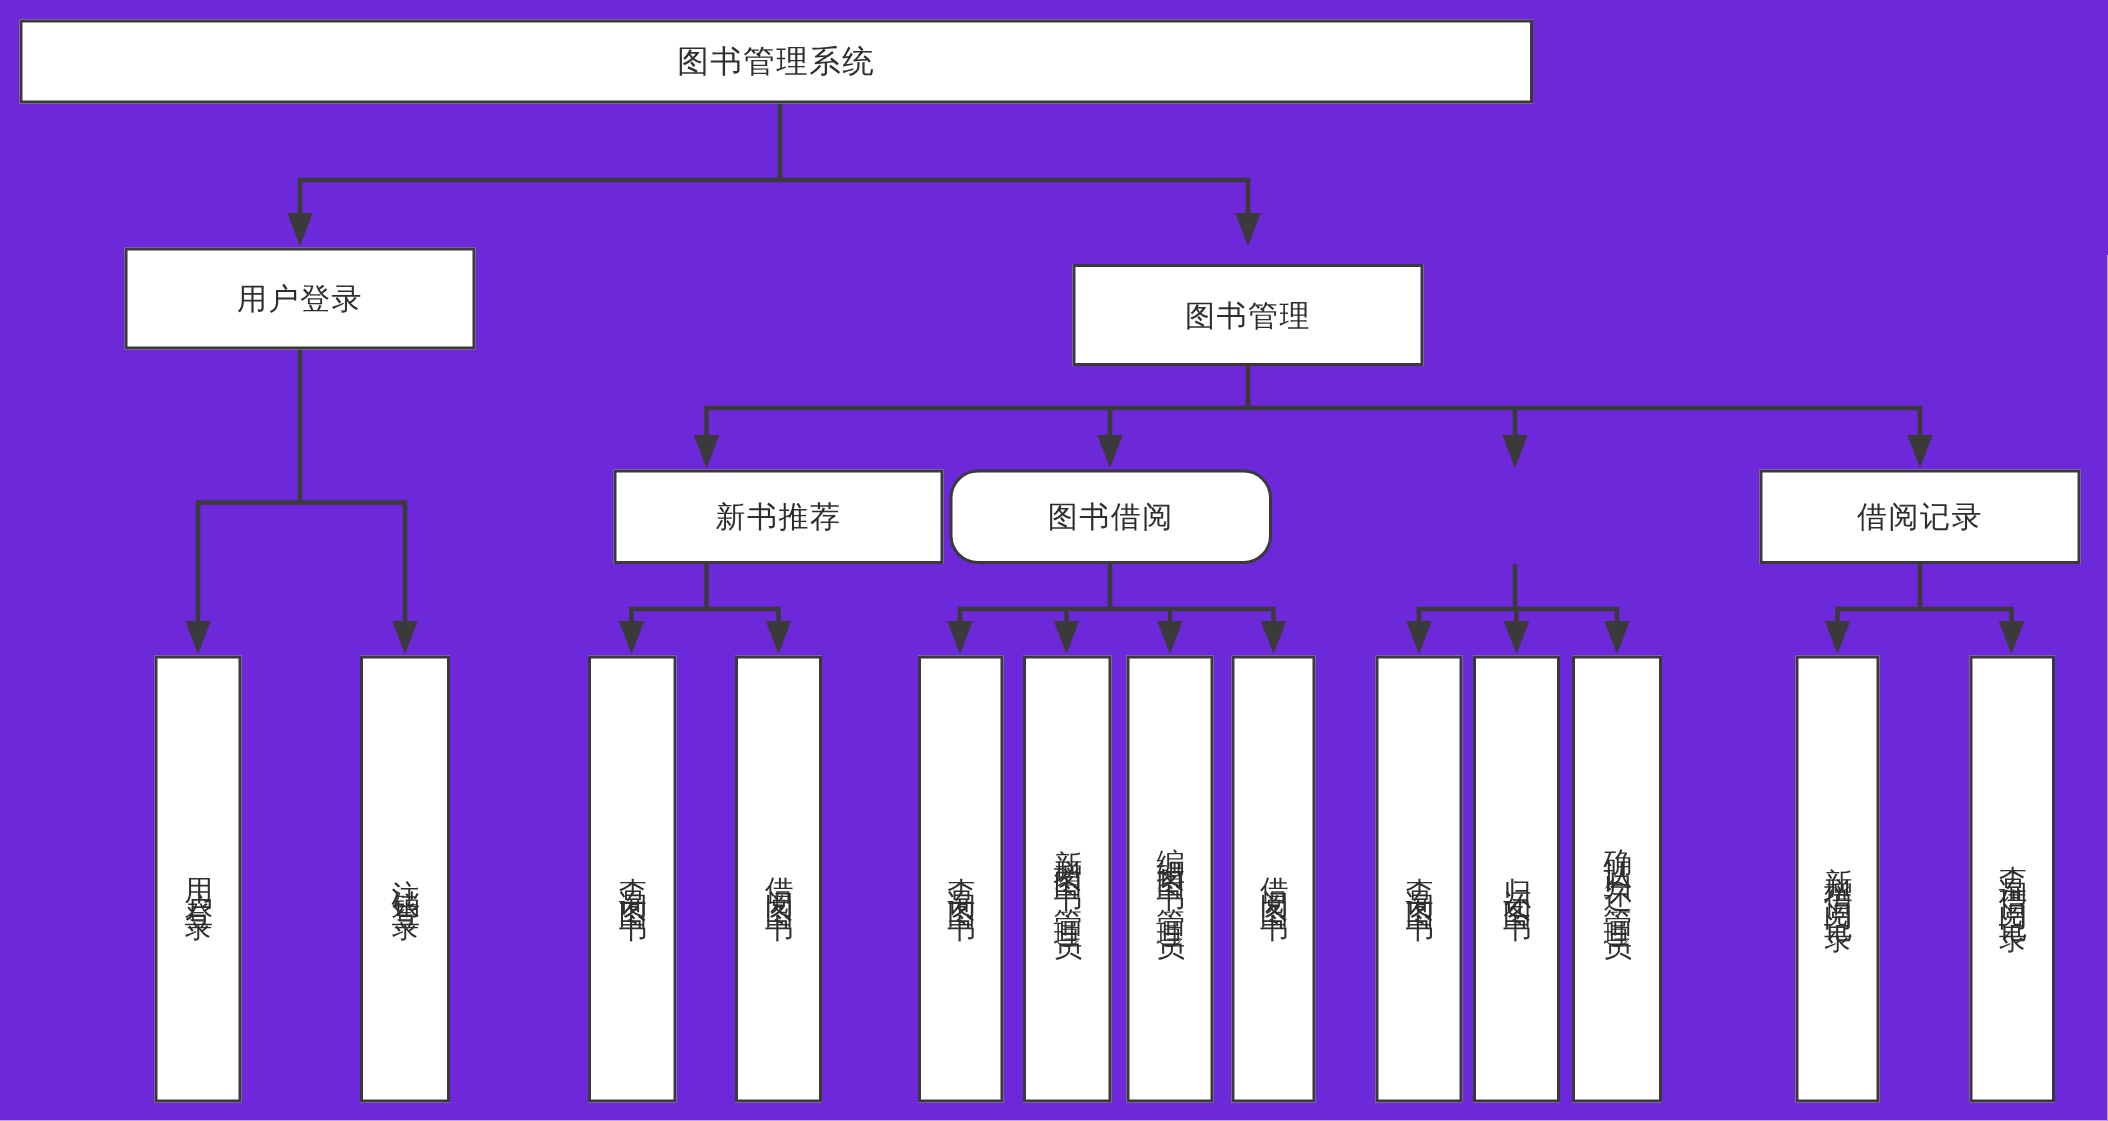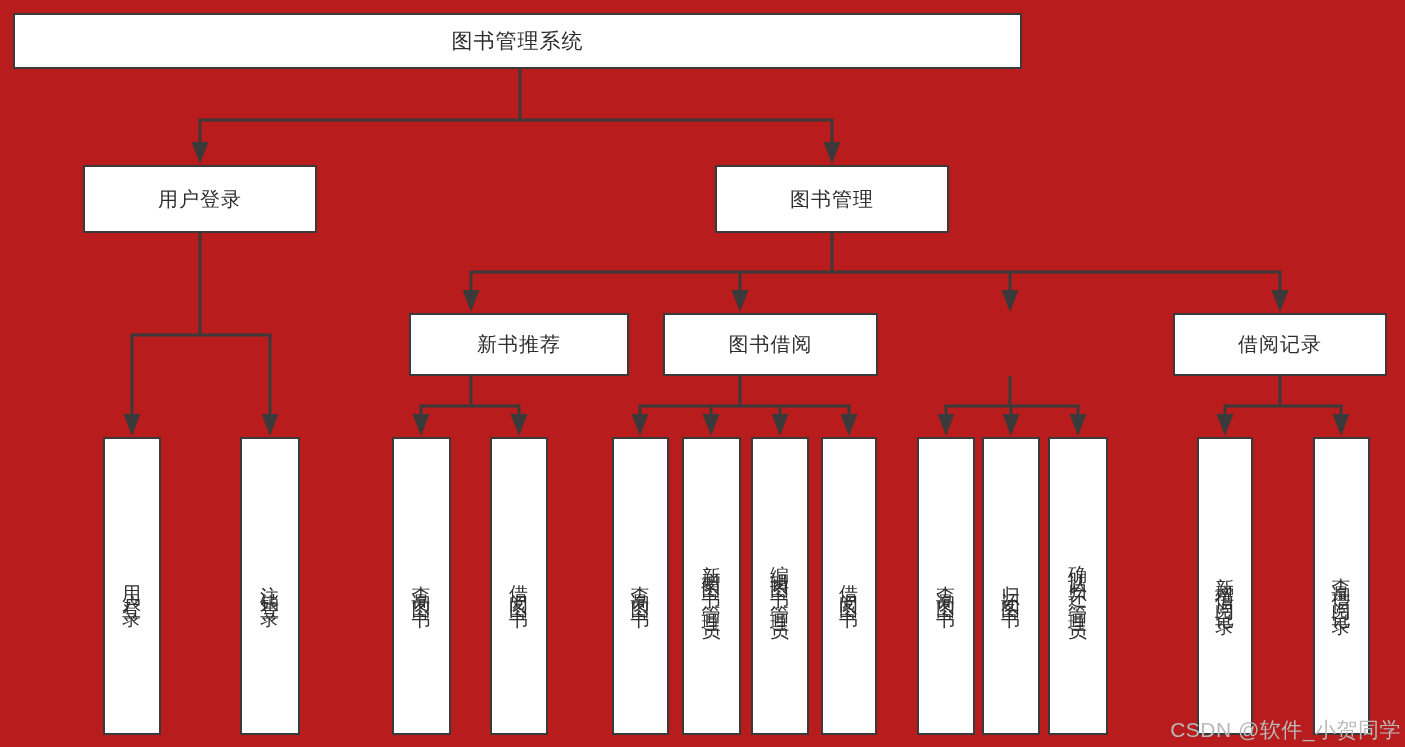--- a/index.html
+++ b/index.html
@@ -5,21 +5,21 @@
   html, body {
     margin: 0;
     padding: 0;
     background: #ffffff;
     font-family: "Liberation Sans", sans-serif;
   }
   .canvas {
     position: relative;
     width: 1405px;
     height: 747px;
-    background: #b91c1c;
+    background: #6d28d9;
     overflow: hidden;
   }
   .wires {
     position: absolute;
     left: 0;
     top: 0;
     width: 1405px;
     height: 747px;
     z-index: 1;
   }
@@ -111,28 +111,28 @@
     </g>
   </svg>
 
   <div class="box hbox root-box" style="left:13px; top:13px; width:1009px; height:56px;">
     <span>图书管理系统</span>
   </div>
 
   <div class="box hbox" style="left:83px; top:165px; width:234px; height:68px;">
     <span>用户登录</span>
   </div>
-  <div class="box hbox" style="left:715px; top:165px; width:234px; height:68px;">
+  <div class="box hbox" style="left:715px; top:176px; width:234px; height:68px;">
     <span>图书管理</span>
   </div>
 
   <div class="box hbox" style="left:361px; top:313px; width:220px; height:63px;margin-left:48px;">
     <span>新书推荐</span>
   </div>
-  <div class="box hbox" style="left:663px; top:313px; width:215px; height:63px;">
+  <div class="box hbox" style="left:633px; top:313px; width:215px; height:63px;border-radius:19px;">
     <span>图书借阅</span>
   </div>
   <div class="box hbox" style="left:1173px; top:313px; width:214px; height:63px;">
     <span>借阅记录</span>
   </div>
 
   <div class="box leaf" style="left:103px; top:437px; width:58px; height:298px;">
     <span class="vtext">用户登录</span>
   </div>
   <div class="box leaf" style="left:240px; top:437px; width:60px; height:298px;">
@@ -169,15 +169,14 @@
     <span class="vtext">确认归还（管理员）</span>
   </div>
 
   <div class="box leaf" style="left:1197px; top:437px; width:56px; height:298px;">
     <span class="vtext">新增借阅记录</span>
   </div>
   <div class="box leaf" style="left:1313px; top:437px; width:57px; height:298px;">
     <span class="vtext">查询借阅记录</span>
   </div>
 
-  <div class="watermark">CSDN @软件_小贺同学</div>
 
 </div>
 
 </body></html>

